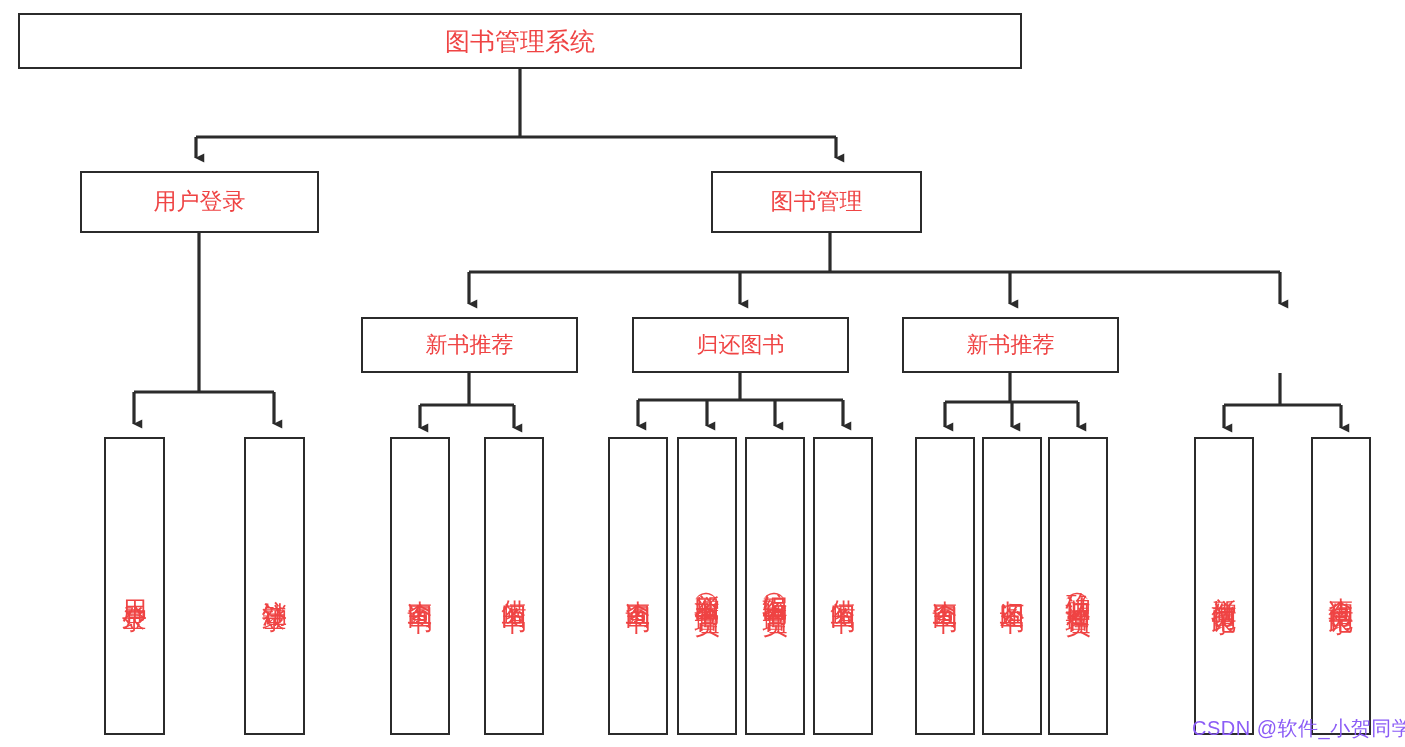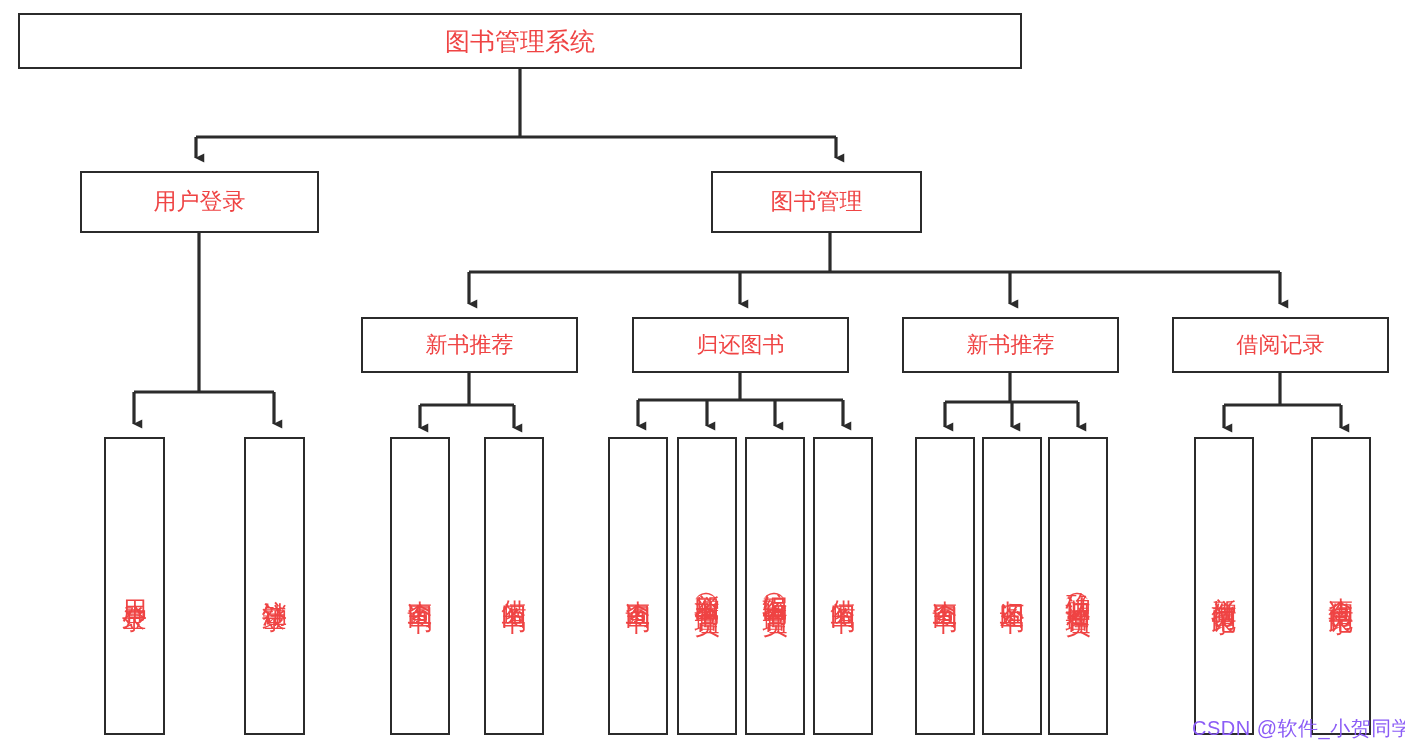--- a/index.html
+++ b/index.html
@@ -132,23 +132,20 @@
 
   <div class="node lvl2" style="left:361px; top:317px; width:217px; height:56px;">
     <span class="label">新书推荐</span>
   </div>
   <div class="node lvl2" style="left:632px; top:317px; width:217px; height:56px;">
     <span class="label">归还图书</span>
   </div>
   <div class="node lvl2" style="left:902px; top:317px; width:217px; height:56px;">
     <span class="label">新书推荐</span>
   </div>
-  <div class="node lvl2" style="left:1172px; top:317px; width:217px; height:56px;">
-    <span class="label">借阅记录</span>
-  </div>
 
   <div class="node leaf" style="left:104px; top:437px; width:61px; height:298px;">
     <span class="label">用户登录</span>
   </div>
   <div class="node leaf" style="left:244px; top:437px; width:61px; height:298px;">
     <span class="label">注销登录</span>
   </div>
 
   <div class="node leaf" style="left:390px; top:437px; width:60px; height:298px;">
     <span class="label">查询图书</span>

